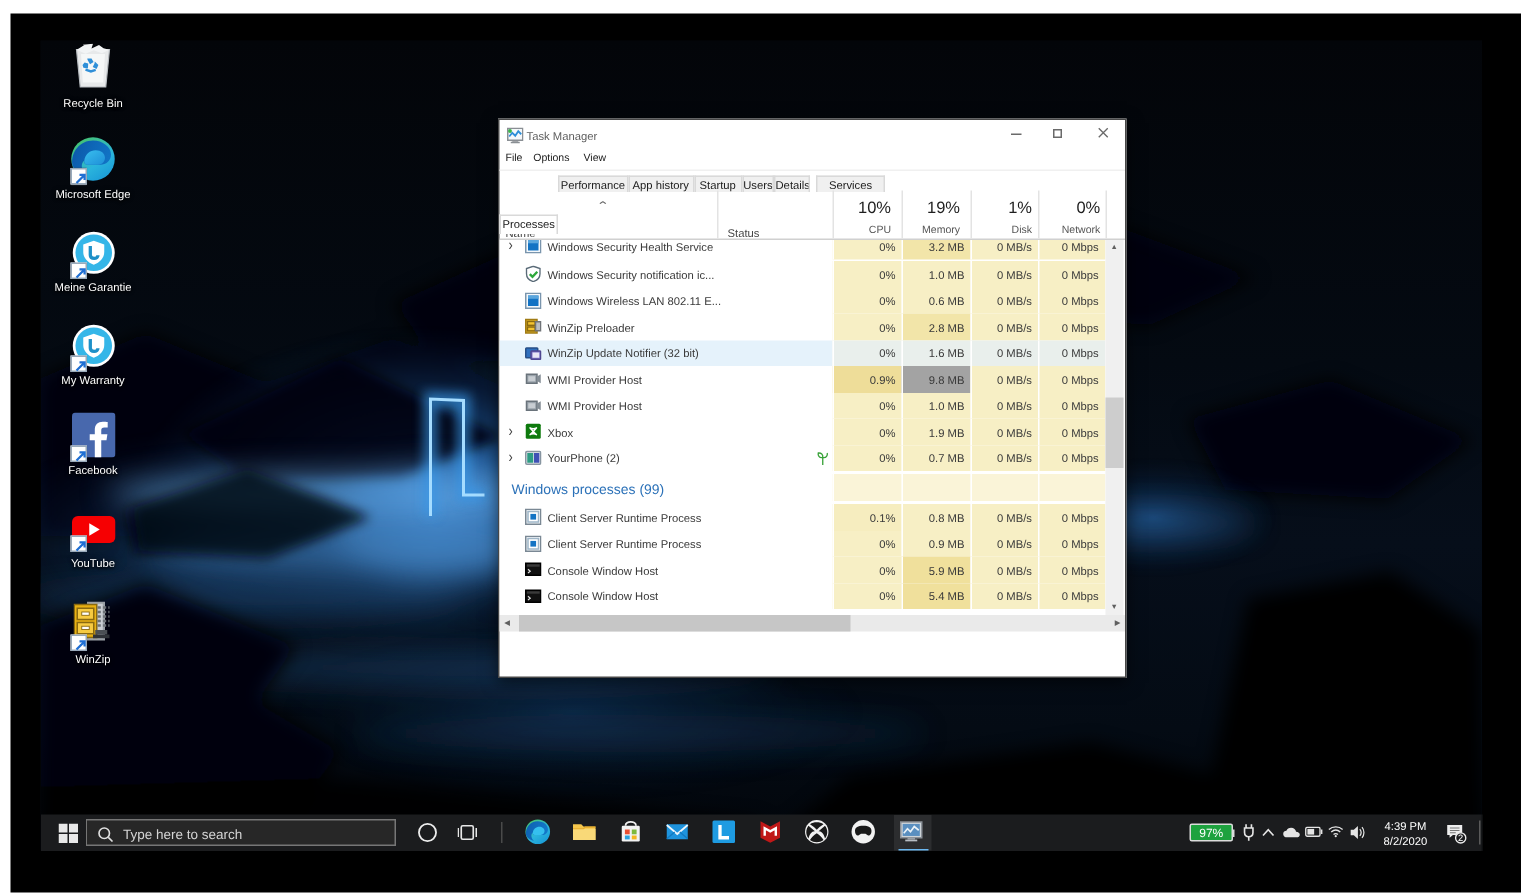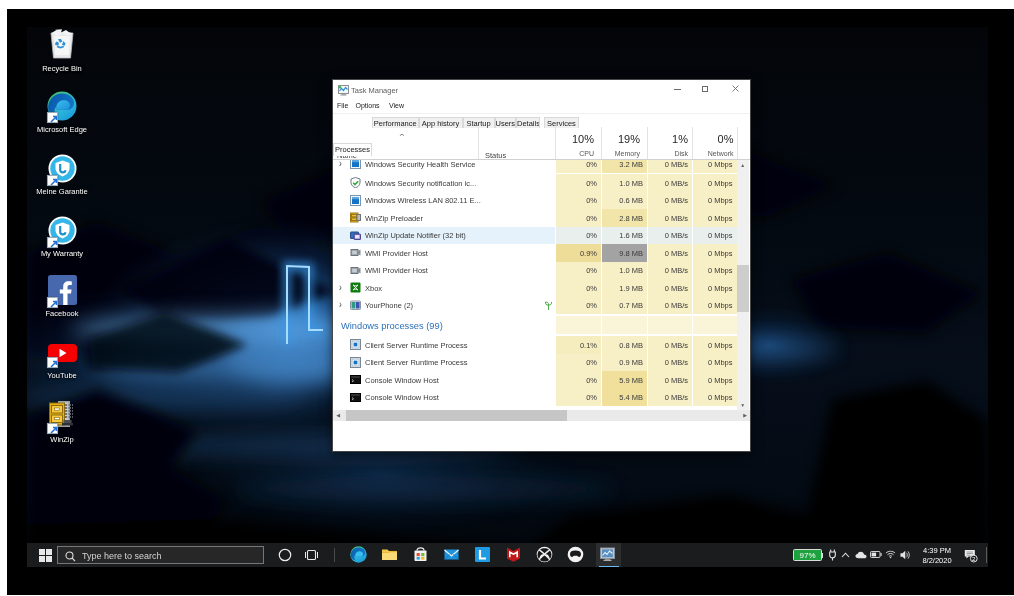--- a/index.html
+++ b/index.html
@@ -240,21 +240,21 @@
       <span style="left:22.5px">Options</span>
       <span style="left:56px">View</span>
     </div>
 <div id="tabs">
       <div class="tab sel" style="left:0px;width:39px">Processes</div>
       <div class="tab" style="left:39px;width:46.5px">Performance</div>
       <div class="tab" style="left:85.5px;width:44px">App history</div>
       <div class="tab" style="left:129.5px;width:32px">Startup</div>
       <div class="tab" style="left:161.5px;width:21.5px">Users</div>
       <div class="tab" style="left:183px;width:24px">Details</div>
-      <div class="tab" style="left:211px;width:35px">Services</div>
+      <div class="tab" style="left:211px;width:46px">Services</div>
     </div>
 <div id="thead">
 <span style="position:absolute;left:4px;top:24px">Name</span>
 <span style="position:absolute;left:66px;top:6px;color:#666;font-size:7px;transform:scaleX(1.5)">⌃</span>
 <span style="position:absolute;left:152px;top:24px">Status</span>
 <div class="vline" style="left:145px"></div>
       <div class="vline" style="left:222px"></div>
 <div class="vline" style="left:268px"></div>
       <div class="vline" style="left:314px"></div>
 <div class="vline" style="left:359px"></div>

